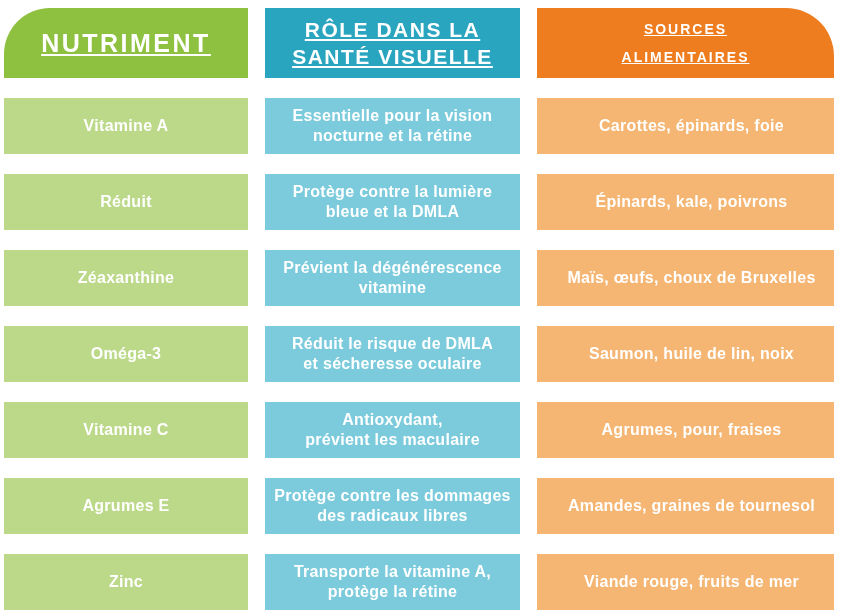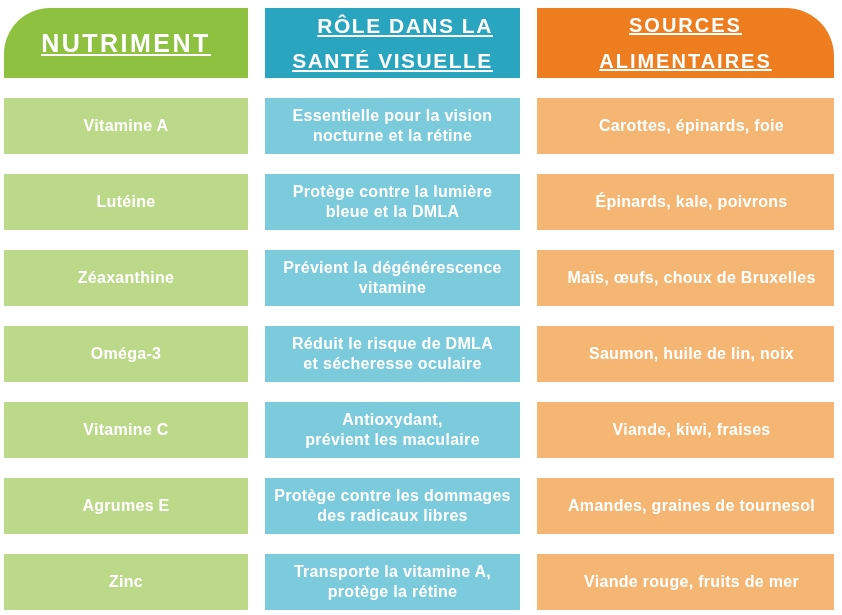--- a/index.html
+++ b/index.html
@@ -37,26 +37,26 @@
     text-transform: uppercase;
     text-decoration: underline;
   }
   .hdr-green {
     background: var(--header-green);
     border-top-left-radius: 46px;
     font-size: 25px; letter-spacing: 2.5px;
   }
   .hdr-teal {
     background: var(--header-teal);
-    font-size: 21px; letter-spacing: 1.5px; line-height: 35px; text-align: right;
+    font-size: 21px; letter-spacing: 1.5px; line-height: 27px;
   }
   .hdr-orange {
     background: var(--header-orange);
     border-top-right-radius: 48px;
-    font-size: 20px; letter-spacing: 2px; line-height: 36px;
+    font-size: 14px; letter-spacing: 2px; line-height: 28px;
   }
   .cell {
     display: flex; align-items: center; justify-content: center;
     text-align: center;
     color: var(--text-white);
     font-weight: bold;
     font-size: 16px;
     line-height: 20px;
     letter-spacing: 0.3px;
     white-space: pre-line;
@@ -75,39 +75,39 @@
   <div class="hdr hdr-teal">RÔLE DANS LA
 SANTÉ VISUELLE</div>
   <div class="hdr hdr-orange">SOURCES
 ALIMENTAIRES</div>
 
   <div class="cell cell-green">Vitamine A</div>
   <div class="cell cell-blue">Essentielle pour la vision
 nocturne et la rétine</div>
   <div class="cell cell-orange">Carottes, épinards, foie</div>
 
-  <div class="cell cell-green">Lutéine</div>
+  <div class="cell cell-green">Réduit</div>
   <div class="cell cell-blue">Protège contre la lumière
 bleue et la DMLA</div>
   <div class="cell cell-orange">Épinards, kale, poivrons</div>
 
   <div class="cell cell-green">Zéaxanthine</div>
   <div class="cell cell-blue">Prévient la dégénérescence
 vitamine</div>
   <div class="cell cell-orange">Maïs, œufs, choux de Bruxelles</div>
 
   <div class="cell cell-green">Oméga-3</div>
   <div class="cell cell-blue">Réduit le risque de DMLA
 et sécheresse oculaire</div>
   <div class="cell cell-orange">Saumon, huile de lin, noix</div>
 
   <div class="cell cell-green">Vitamine C</div>
   <div class="cell cell-blue">Antioxydant,
 prévient les maculaire</div>
-  <div class="cell cell-orange">Viande, kiwi, fraises</div>
+  <div class="cell cell-orange">Agrumes, pour, fraises</div>
 
   <div class="cell cell-green">Agrumes E</div>
   <div class="cell cell-blue">Protège contre les dommages
 des radicaux libres</div>
   <div class="cell cell-orange">Amandes, graines de tournesol</div>
 
   <div class="cell cell-green">Zinc</div>
   <div class="cell cell-blue">Transporte la vitamine A,
 protège la rétine</div>
   <div class="cell cell-orange">Viande rouge, fruits de mer</div>

